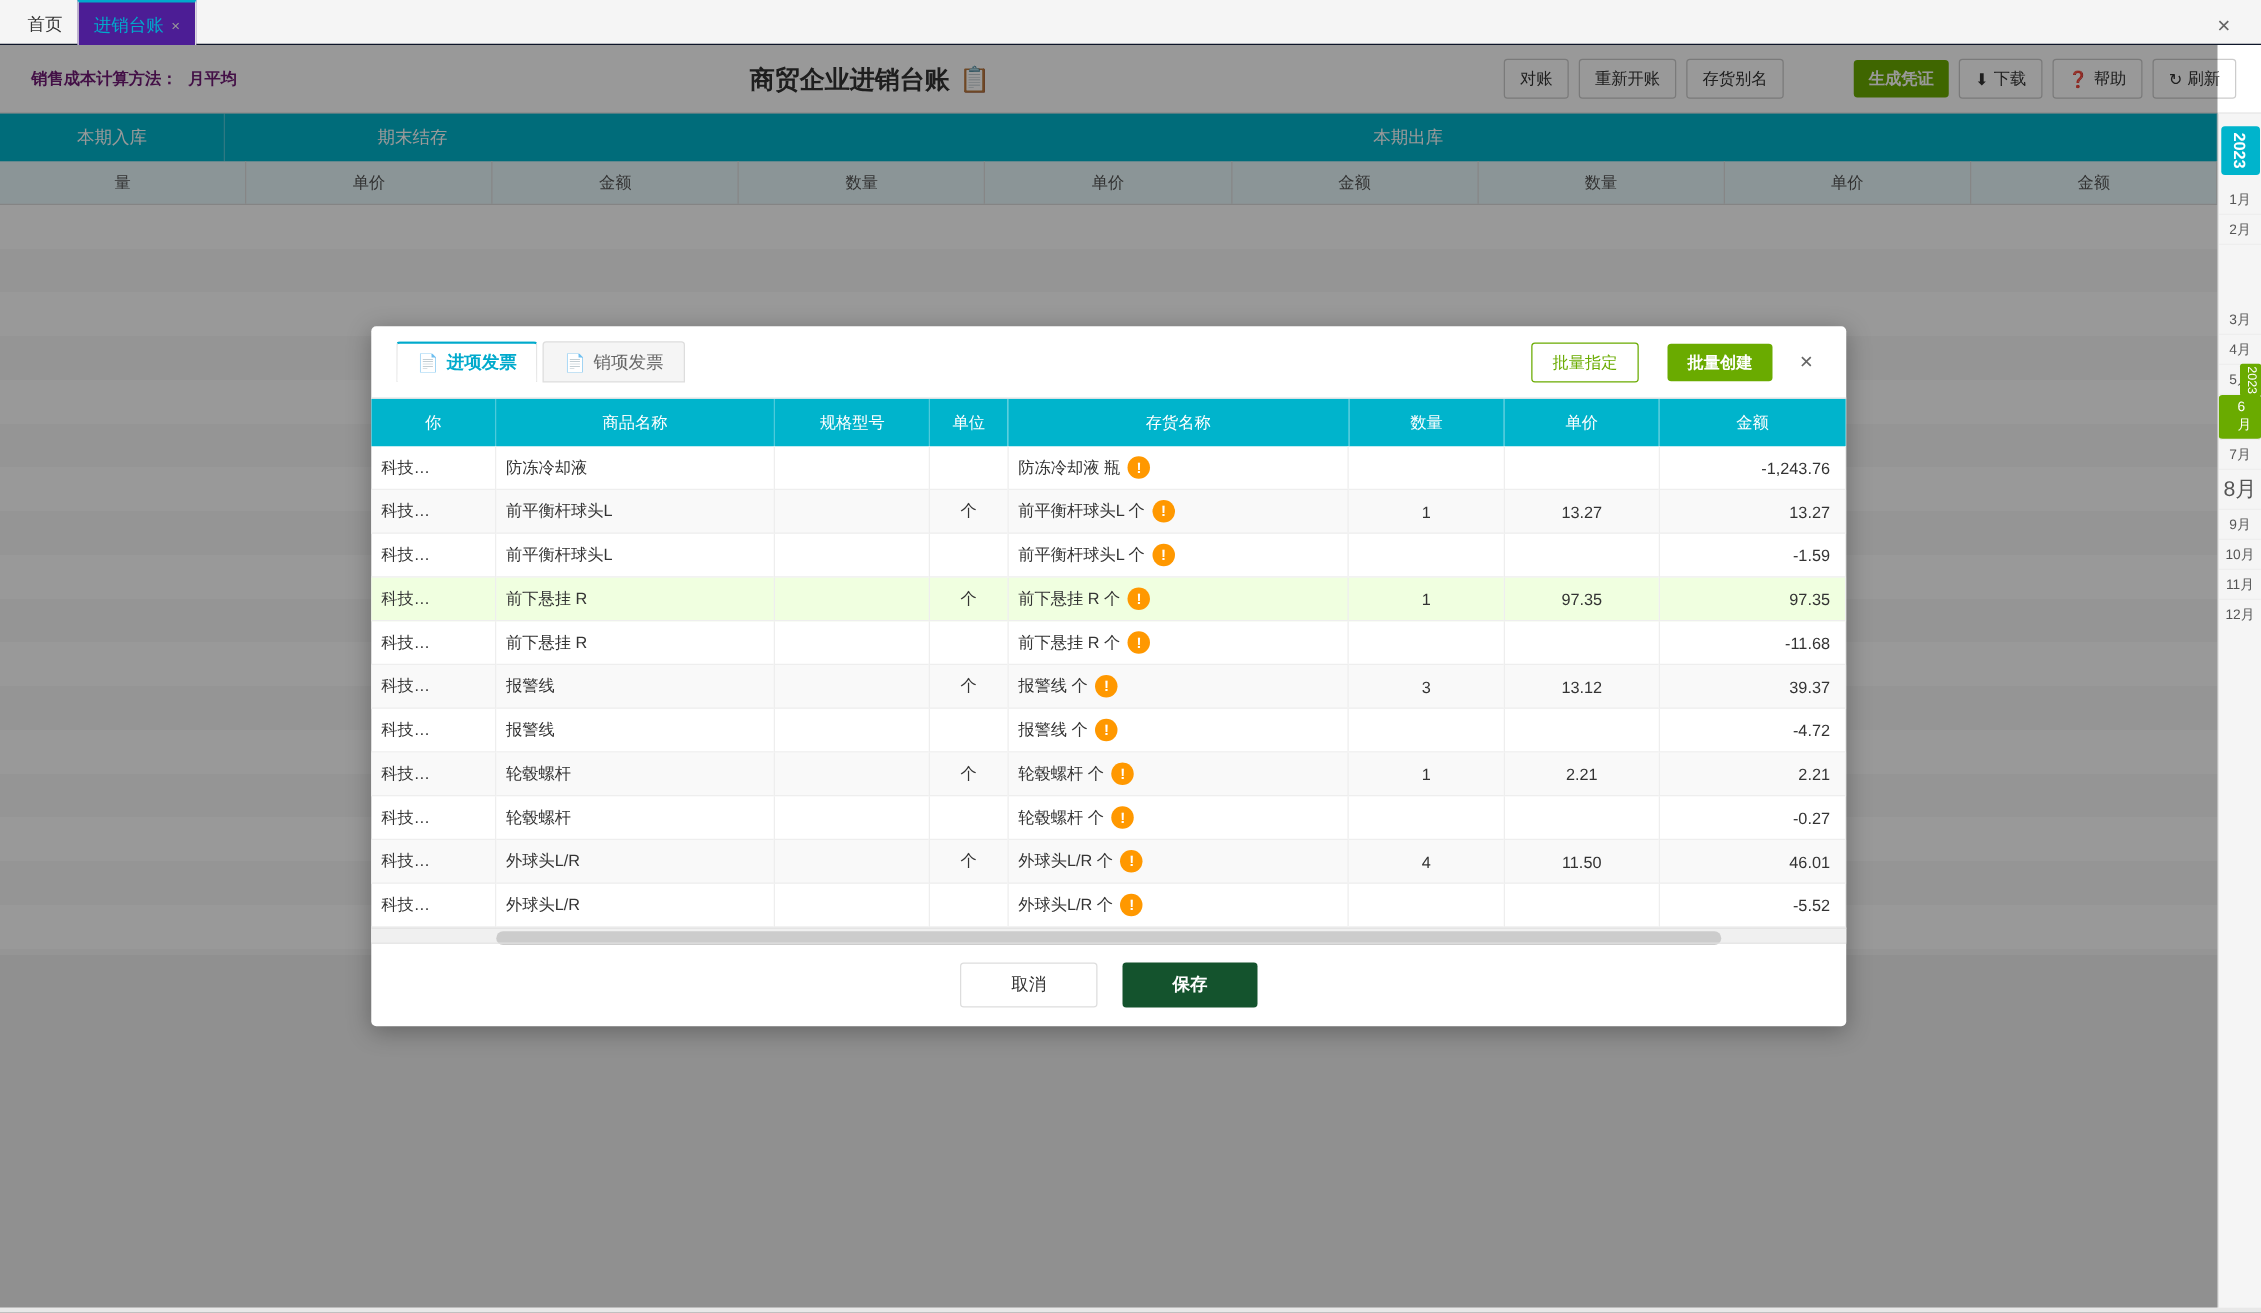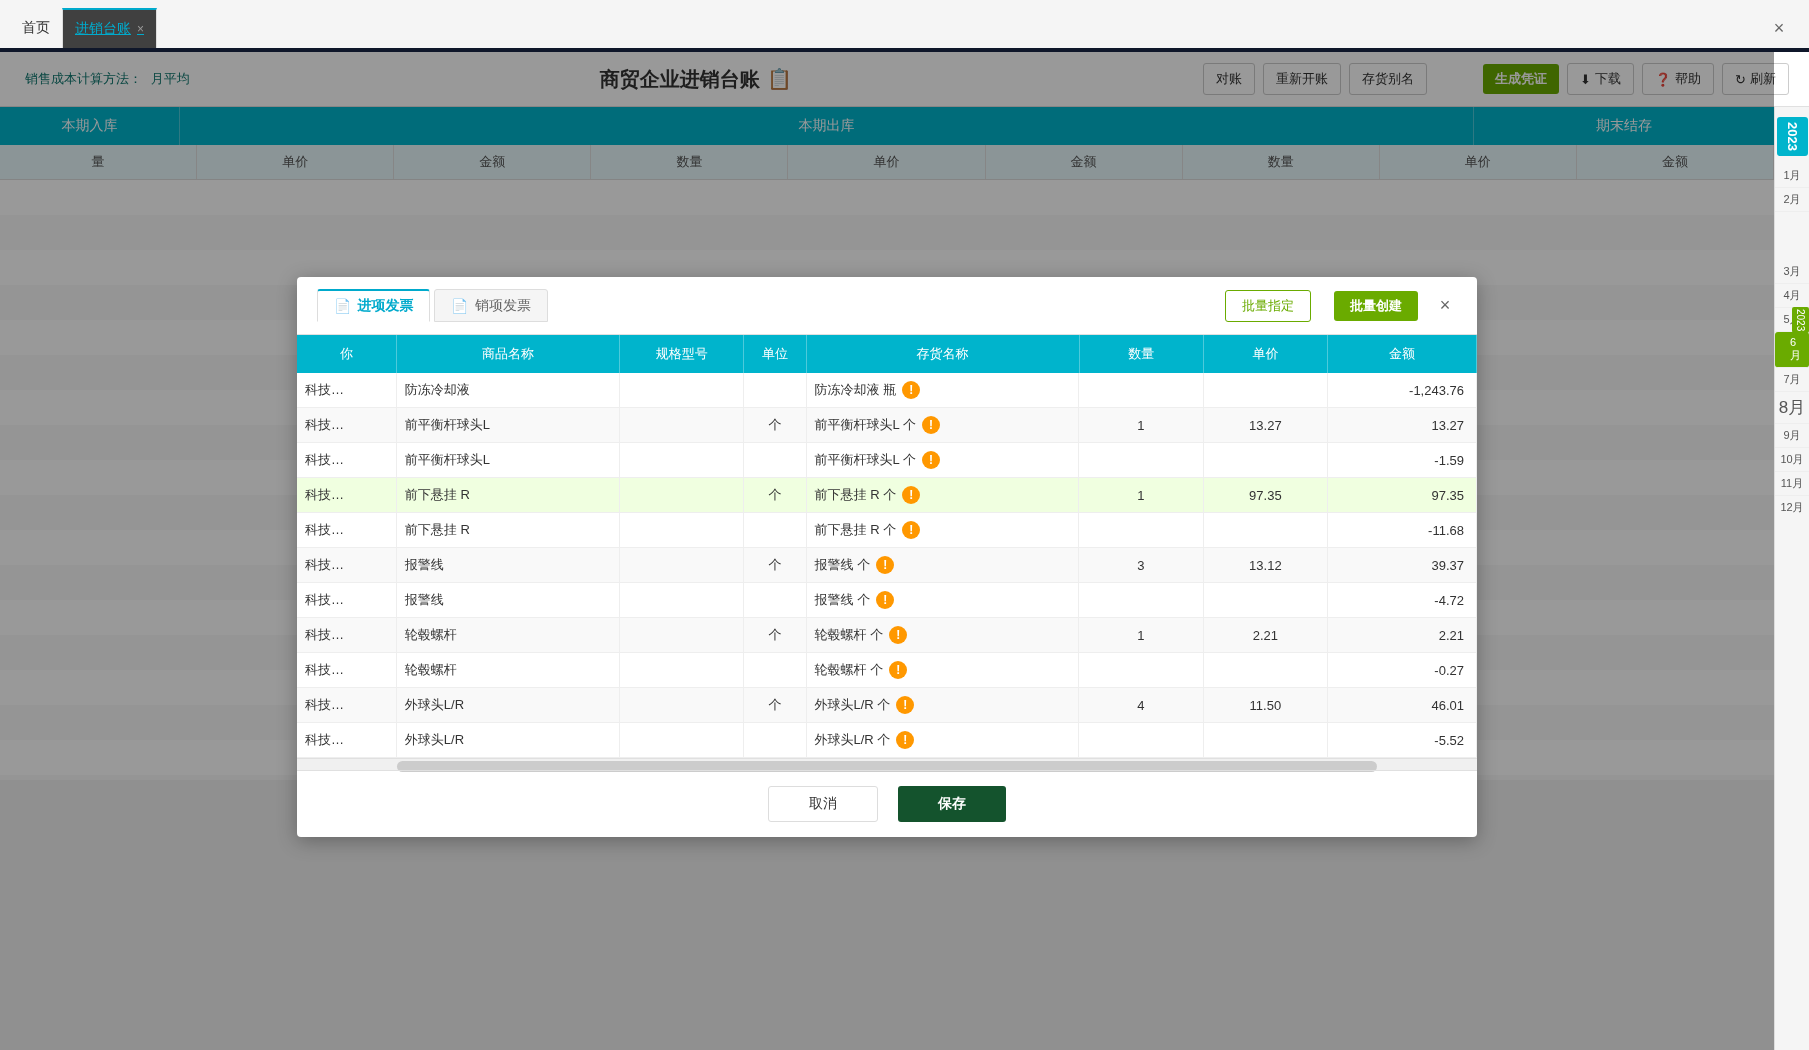--- a/index.html
+++ b/index.html
@@ -1,32 +1,32 @@
 <!DOCTYPE html>
 <html><head>
   <meta charset="utf-8">
   <style>
     * { box-sizing: border-box; margin: 0; padding: 0; }
     body { font-family: "Microsoft YaHei", "PingFang SC", Arial, sans-serif; font-size: 13px; background: #e8e8e8; width: 1809px; height: 1050px; overflow: hidden; }
 
     
-    .top-nav { display: flex; align-items: flex-end; background: #f5f5f5; border-bottom: 4px solid #0f172a; height: 52px; padding: 0 10px; }
+    .top-nav { display: flex; align-items: flex-start; background: #f5f5f5; border-bottom: 1px solid #0f172a; height: 36px; padding: 0 10px; }
     .nav-tab { padding: 0 12px; height: 40px; display: flex; align-items: center; cursor: pointer; font-size: 14px; color: #333; }
     .nav-tab.home { color: #333; }
-    .nav-tab.active { background: #404040; color: #00aacc; border-top: 2px solid #00aacc; border-left: 1px solid #ddd; border-right: 1px solid #ddd; text-decoration: underline; }
+    .nav-tab.active { background: #4c1d95; color: #00aacc; border-top: 2px solid #00aacc; border-left: 1px solid #ddd; border-right: 1px solid #ddd; }
     .nav-tab .close-btn { margin-left: 6px; color: #999; font-size: 12px; cursor: pointer; }
     .top-nav-close { margin-left: auto; width: 40px; height: 40px; display: flex; align-items: center; justify-content: center; font-size: 18px; cursor: pointer; color: #666; }
 
     
     .main-content { background: #f0f0f0; width: 100%; height: calc(1050px - 40px); position: relative; }
 
     
     .header-bar { display: flex; align-items: center; background: white; padding: 0 20px; height: 55px; border-bottom: 1px solid #e0e0e0; }
     .cost-method { font-size: 13px; color: #666; }
-    .cost-method span { color: #0f766e; font-weight: normal; margin-left: 5px; }
+    .cost-method span { color: #701a75; font-weight: bold; margin-left: 5px; }
     .page-title { flex: 1; text-align: center; font-size: 20px; font-weight: bold; color: #333; display: flex; align-items: center; justify-content: center; gap: 8px; }
     .header-actions { display: flex; gap: 8px; align-items: center; }
     .btn-outline { padding: 6px 12px; border: 1px solid #ccc; background: white; border-radius: 3px; cursor: pointer; font-size: 13px; color: #333; }
     .btn-primary-green { padding: 6px 12px; border: none; background: #6aab00; border-radius: 3px; cursor: pointer; font-size: 13px; color: white; font-weight: bold; margin-left: 48px; }
     .btn-action { display: flex; align-items: center; gap: 4px; padding: 6px 12px; border: 1px solid #ccc; background: white; border-radius: 3px; cursor: pointer; font-size: 13px; color: #333; }
     .bg-table-header { display: flex; background: #00b4cc; }
     .bg-sub-header { display: flex; background: #e8f9fc; border-bottom: 1px solid #ddd; }
     .bg-sub-col { flex: 1; padding: 8px 0; text-align: center; color: #555; font-size: 13px; border-right: 1px solid #e0e0e0; }
 
     
@@ -115,25 +115,25 @@
         <span>刷新</span>
       </button>
     </div>
   </div>
 
   <div style="background:white; margin-right:35px;">
     <div class="bg-table-header">
       <div style="width:180px; min-width:180px; background:#00b4cc; border-right:1px solid rgba(255,255,255,0.3); padding:10px 0; text-align:center; color:white; font-size:14px;">
         <span>本期入库</span>
       </div>
+      <div style="width:300px; min-width:300px; background:#00b4cc; padding:10px 0; text-align:center; color:white; font-size:14px;">
+        <span>期末结存</span>
+      </div>
       <div style="flex:1; background:#00b4cc; border-right:1px solid rgba(255,255,255,0.3); padding:10px 0; text-align:center; color:white; font-size:14px;">
         <span>本期出库</span>
-      </div>
-      <div style="width:300px; min-width:300px; background:#00b4cc; padding:10px 0; text-align:center; color:white; font-size:14px;">
-        <span>期末结存</span>
       </div>
     </div>
     <div class="bg-sub-header">
       <div class="bg-sub-col">量</div>
       <div class="bg-sub-col">单价</div>
       <div class="bg-sub-col">金额</div>
       <div class="bg-sub-col">数量</div>
       <div class="bg-sub-col">单价</div>
       <div class="bg-sub-col">金额</div>
       <div class="bg-sub-col">数量</div>

